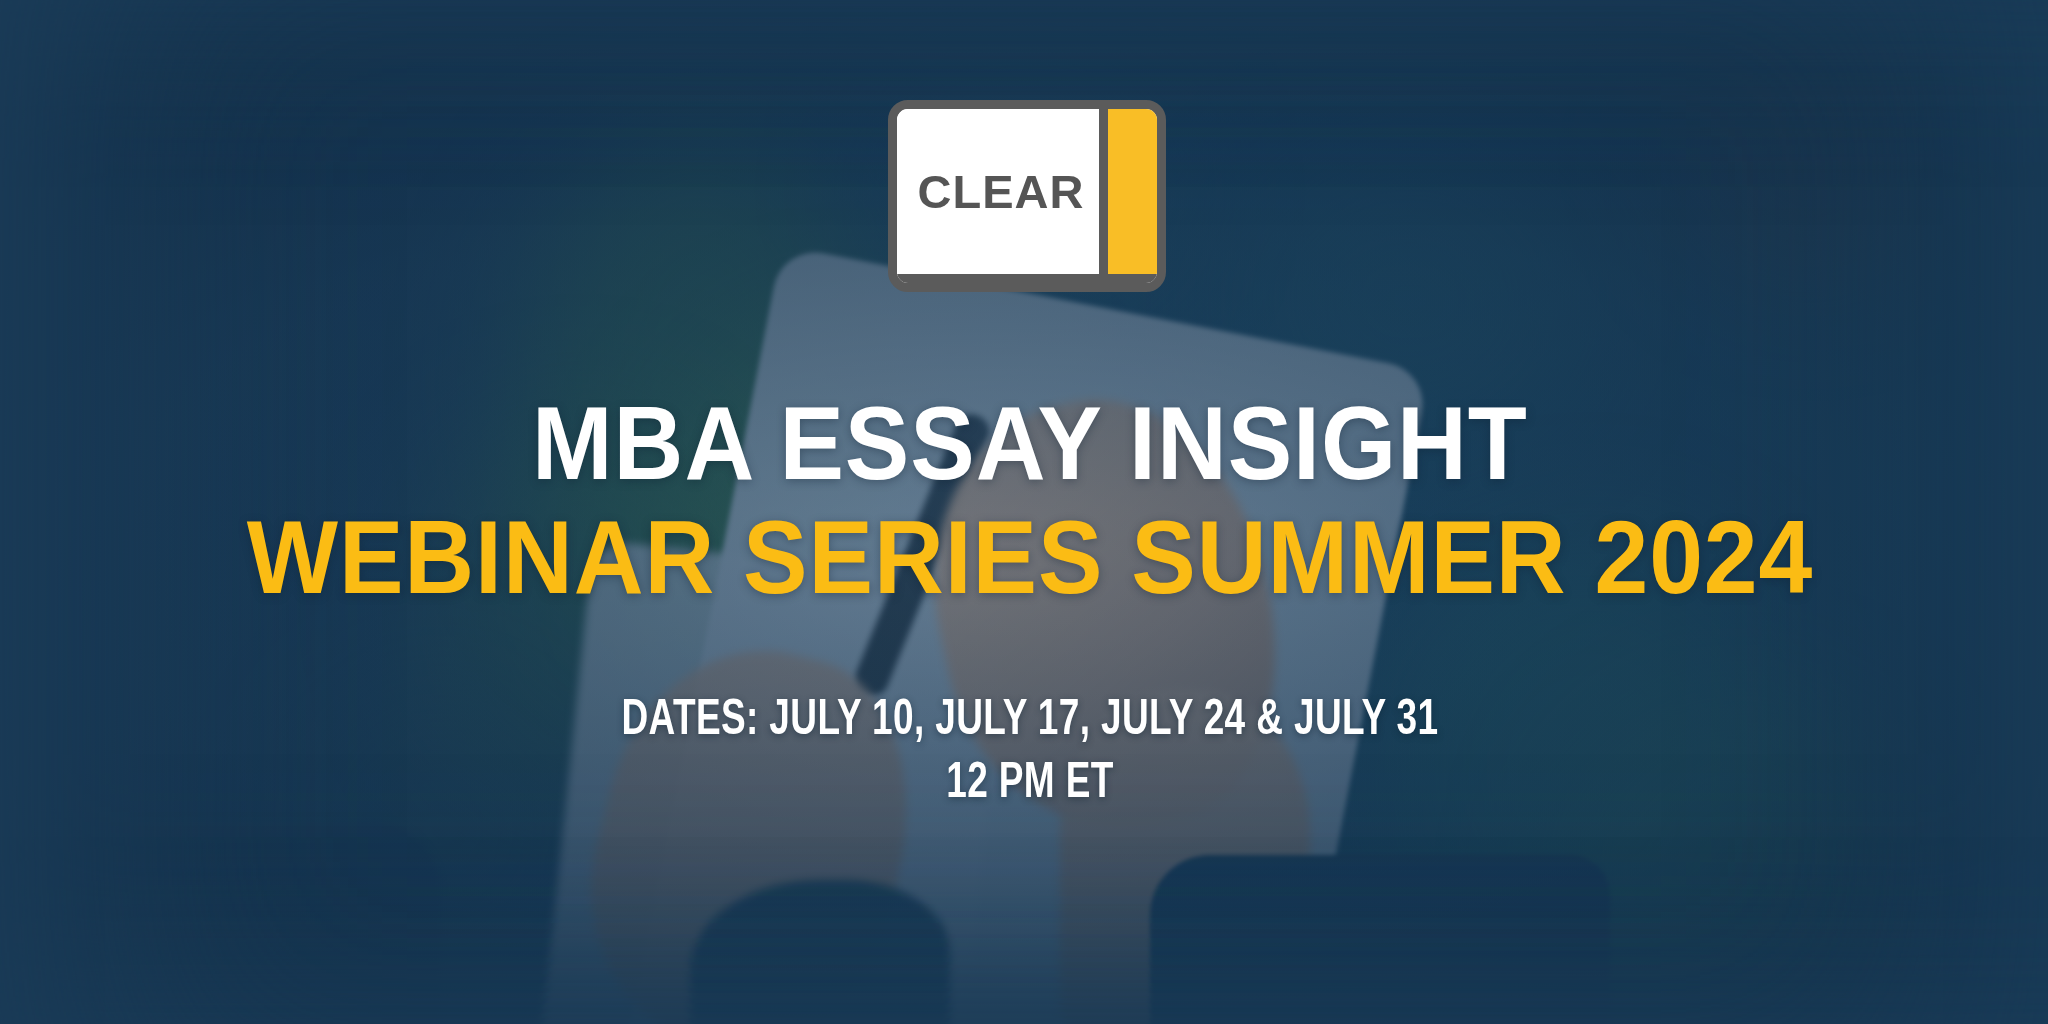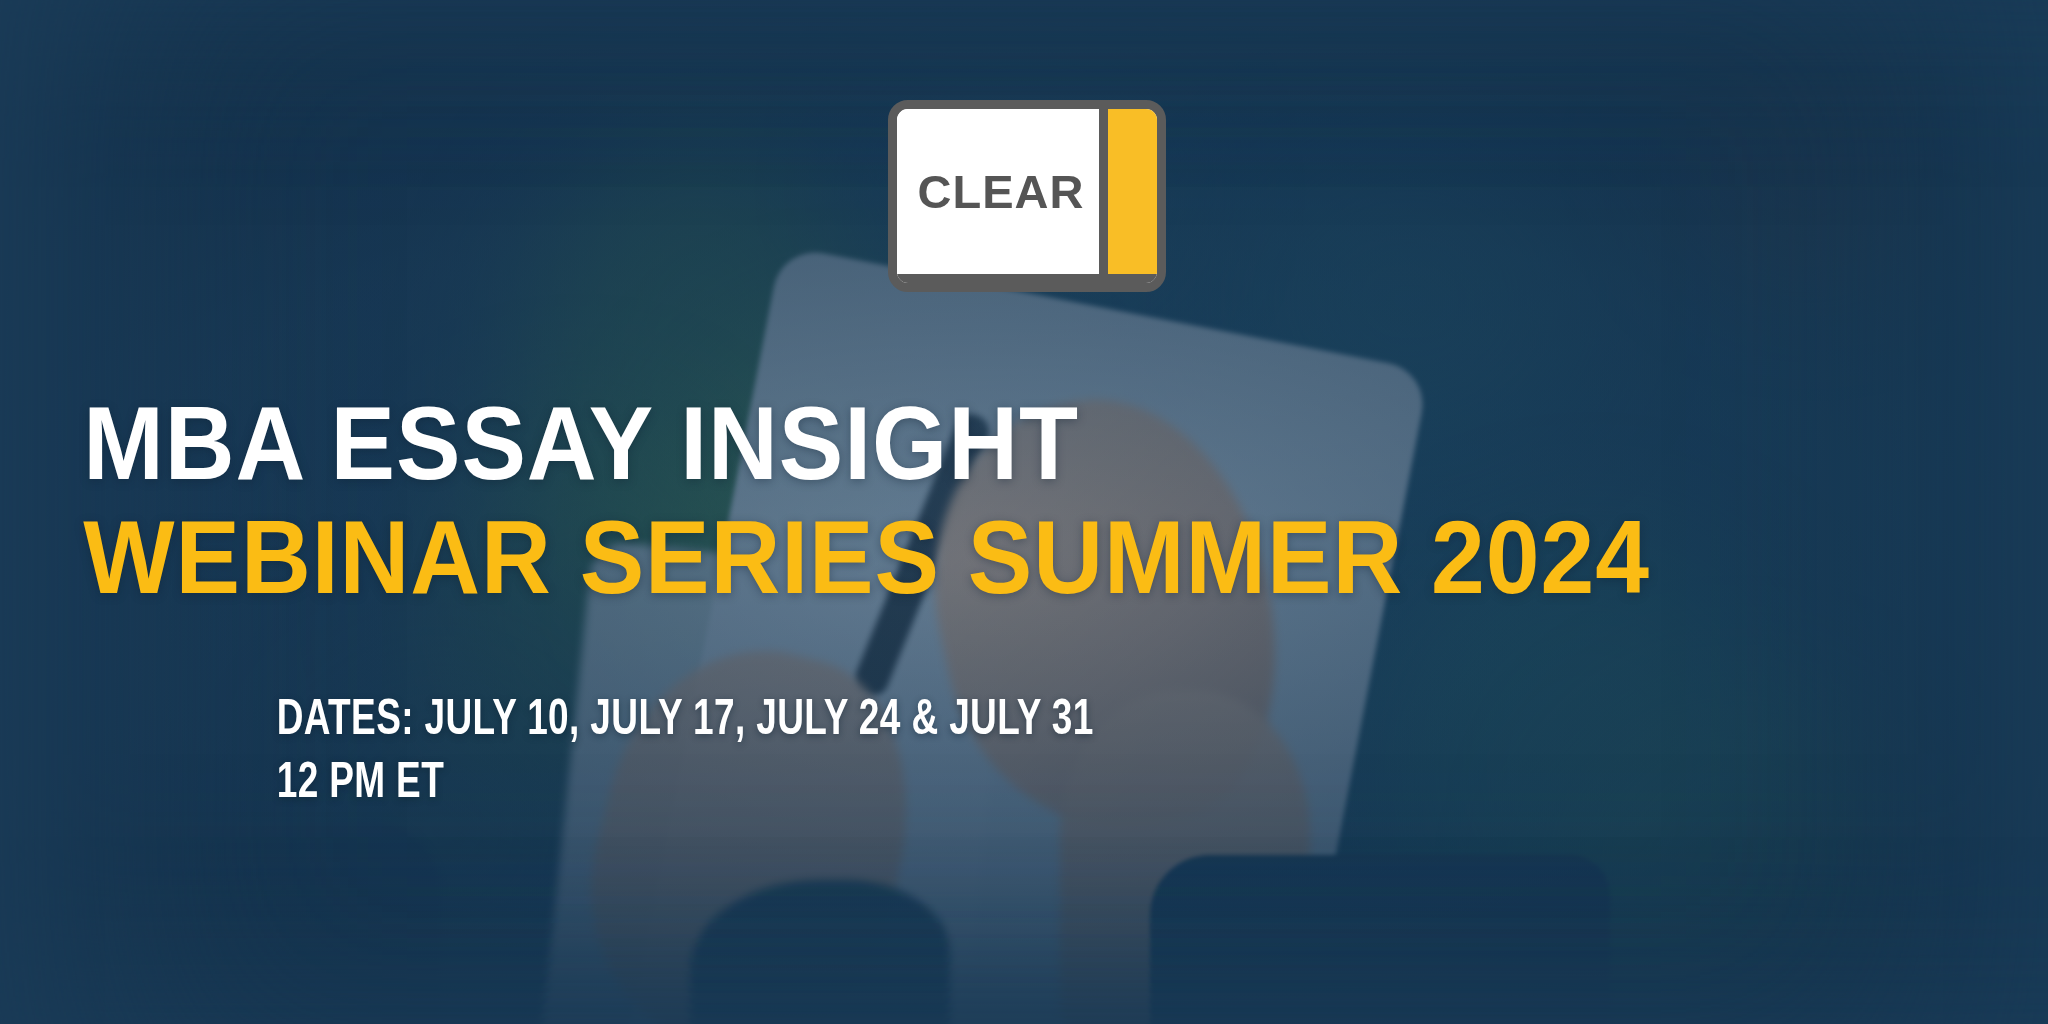--- a/index.html
+++ b/index.html
@@ -184,20 +184,21 @@
   }
   .sw-amber { background: #f9be26; }
   .sw-peach { background: #fcd89b; }
 
   
   #copy {
     position: absolute;
     left: 12px;
     right: 0;
     top: 390px;
+    text-align: center;
     color: #ffffff;
   }
   .headline {
     font-size: 104px;
     font-weight: 700;
     letter-spacing: 1px;
     line-height: 1.02;
     margin: 0;
     text-transform: uppercase;
     transform: scaleX(.93);

